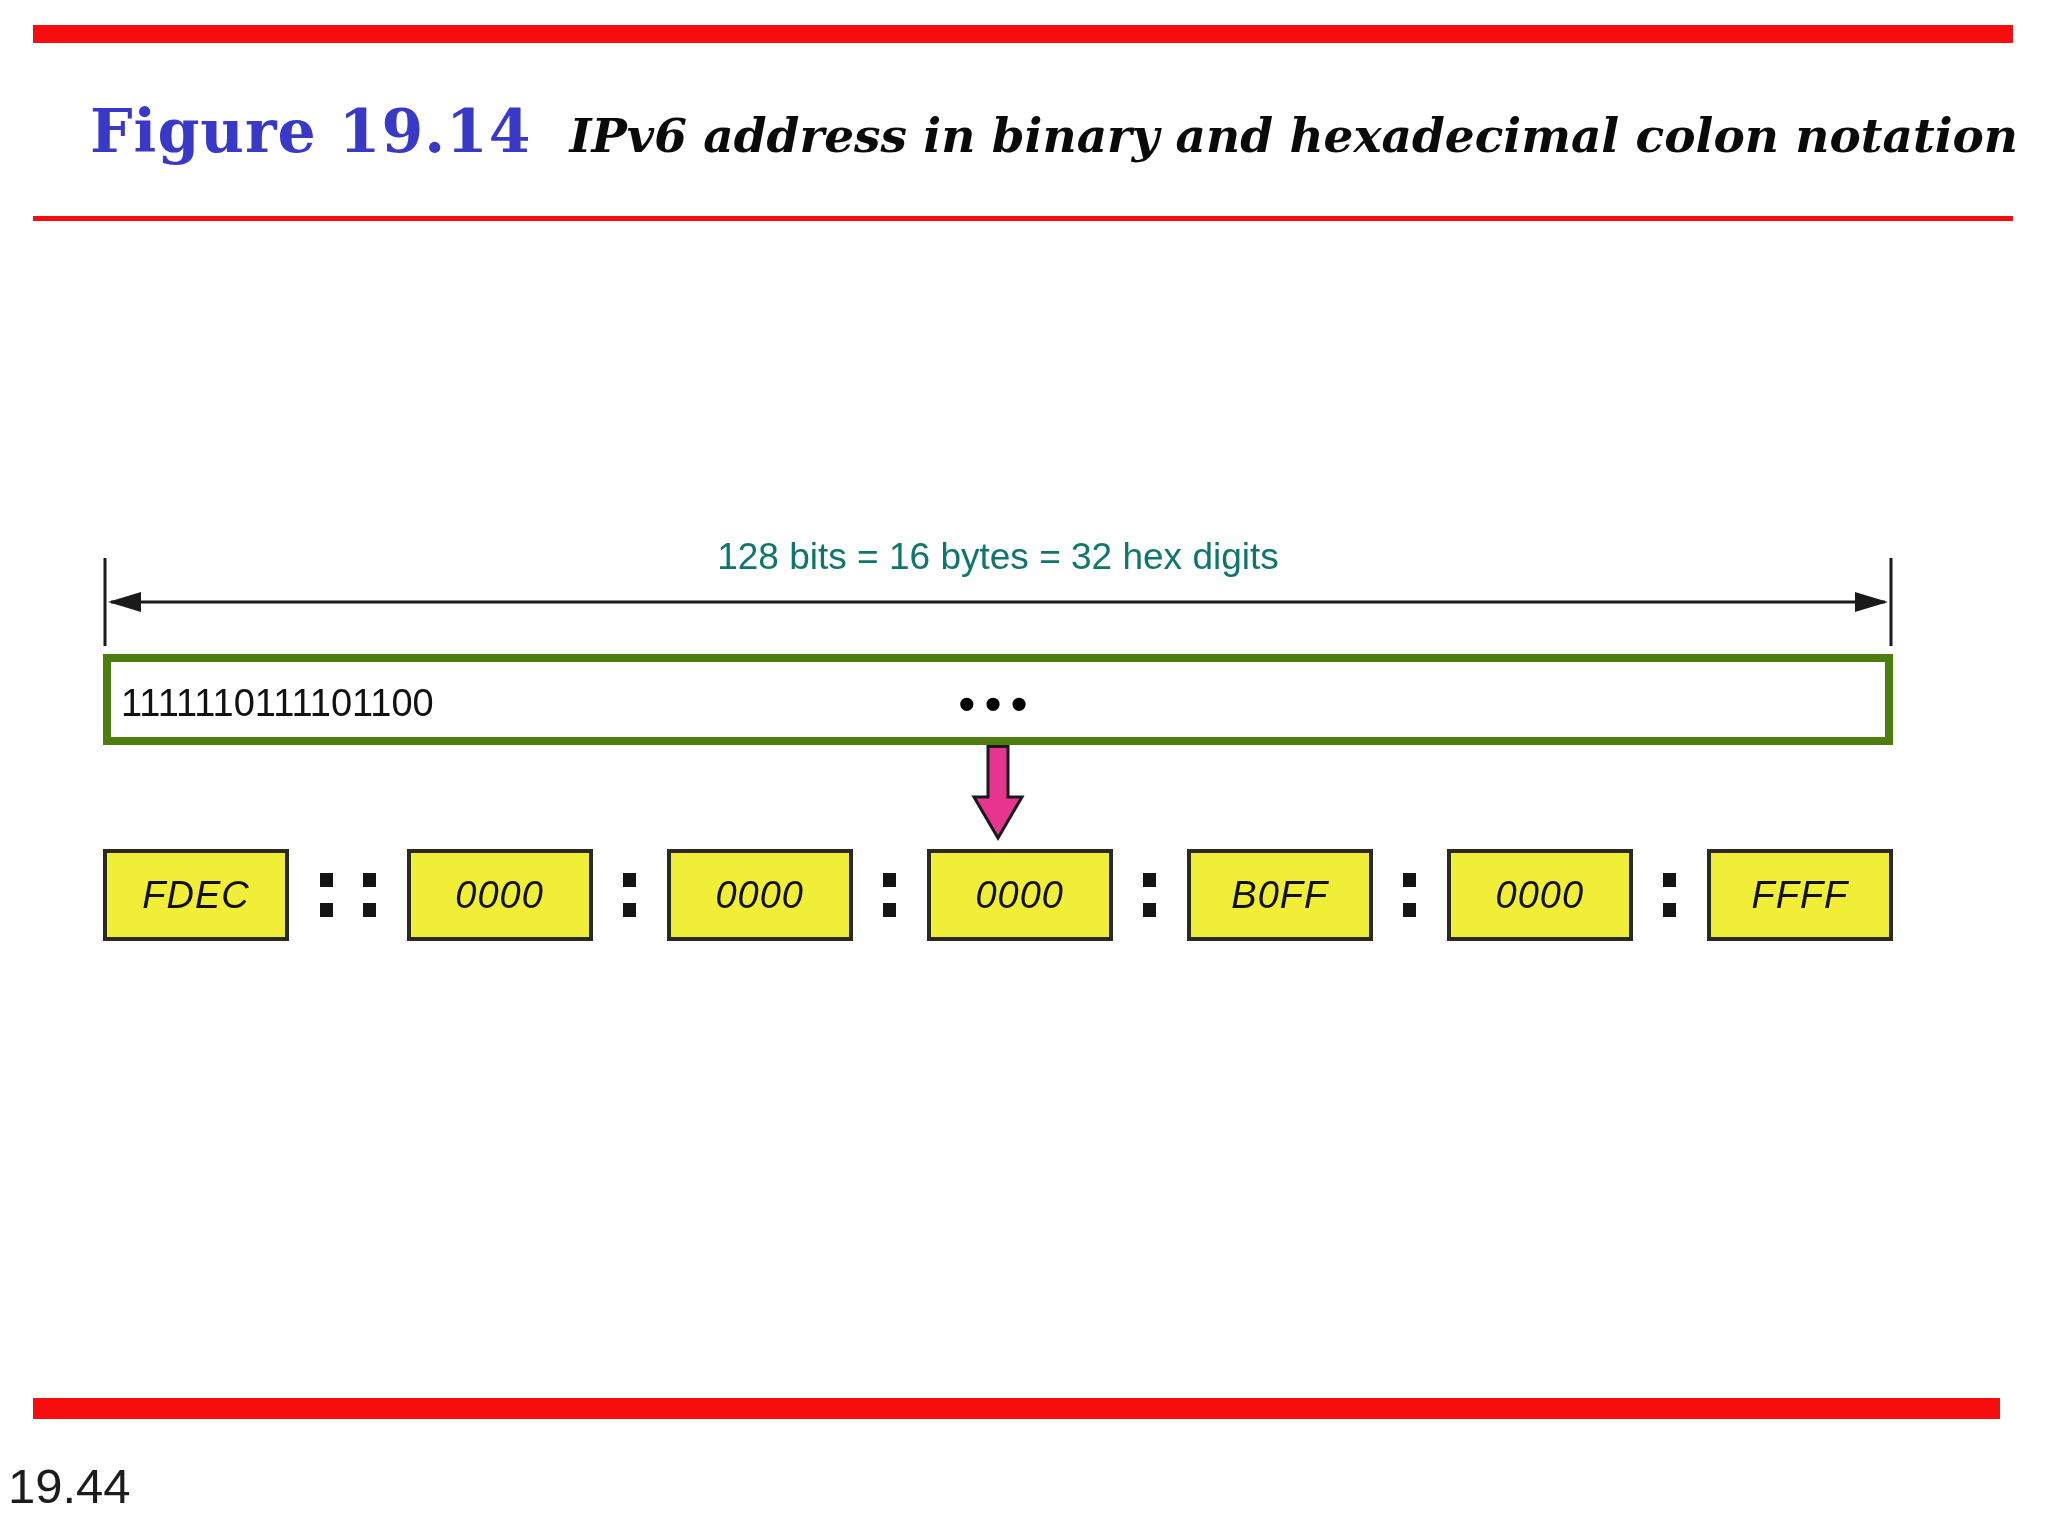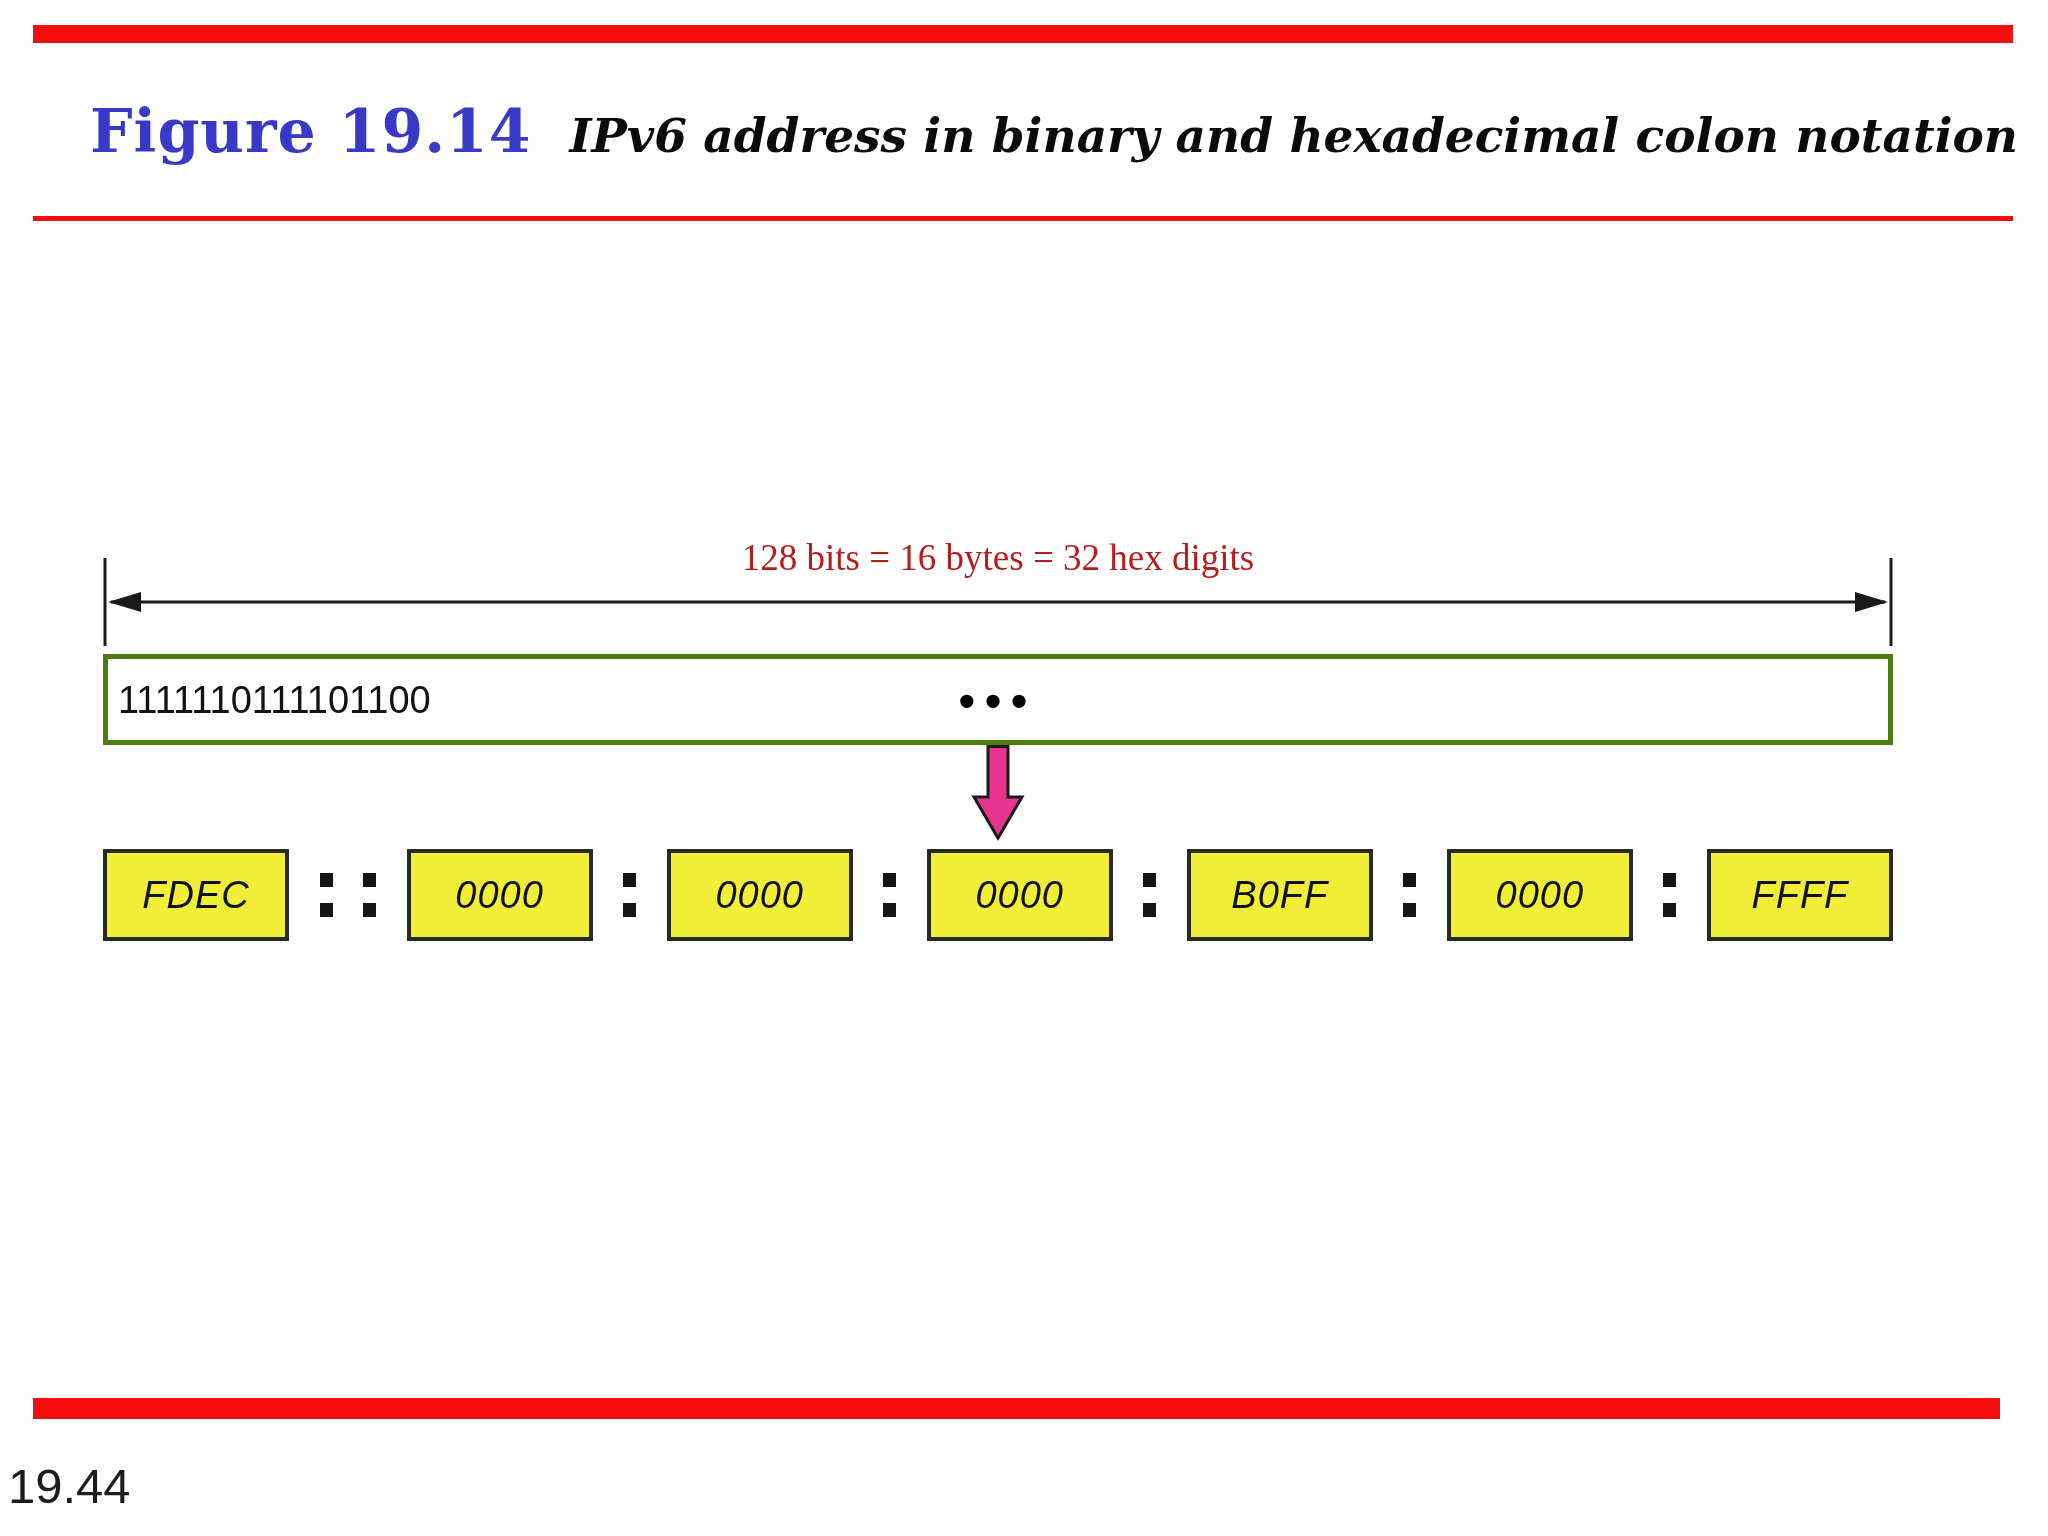--- a/index.html
+++ b/index.html
@@ -26,28 +26,28 @@
     font-weight:bold;font-size:60px;color:#3939c7;letter-spacing:1px;
   }
   .fig-title{
     font-family:"DejaVu Serif","Liberation Serif",serif;
     font-weight:bold;font-style:italic;font-size:47px;color:#0a0a0a;
   }
 
   
   .dim-label{
     position:absolute;left:103px;top:536px;width:1790px;
-    text-align:center;font-size:37px;color:#b91c1c;font-family:Liberation Serif, serif;
+    text-align:center;font-size:37px;color:#0f766e;
   }
   .dim-svg{position:absolute;left:103px;top:556px;}
 
   
   .binary-box{
     position:absolute;left:103px;top:654px;width:1790px;height:91px;
-    background:#ffffff;border:5px solid #4d7c0f;box-sizing:border-box;
+    background:#ffffff;border:8px solid #4d7c0f;box-sizing:border-box;
   }
   .bin-left,.bin-right,.bin-dots{
     position:absolute;top:0;height:83px;display:flex;align-items:center;
     font-size:38px;color:#111;letter-spacing:0px;
   }
   .bin-left{left:10px;}
   .bin-right{right:138px;}
   .bin-dots{left:0;right:0;justify-content:center;
     font-size:46px;font-weight:bold;letter-spacing:10px;color:#000;}
 

